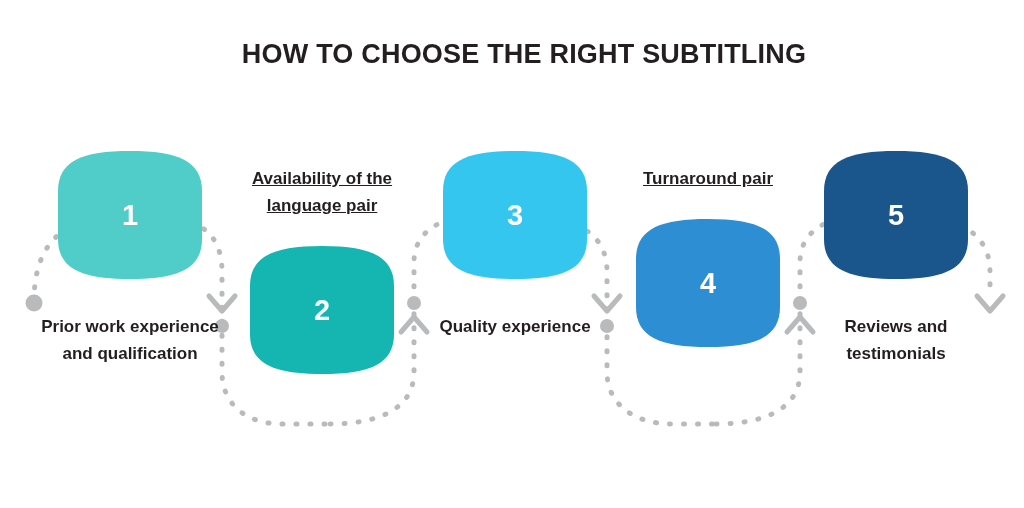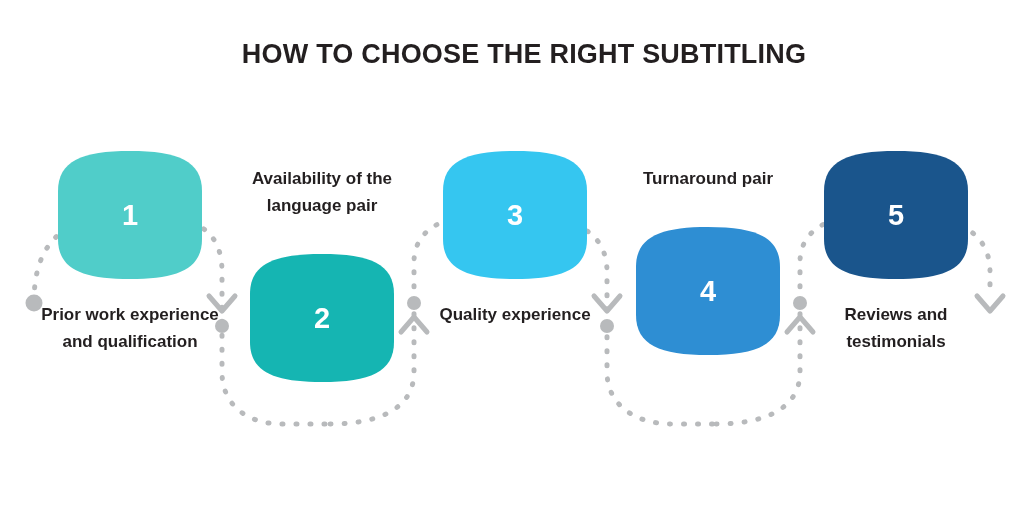--- a/index.html
+++ b/index.html
@@ -87,26 +87,27 @@
   }
   .step-label {
     width: 190px;
     text-align: center;
     font-size: 17px;
     font-weight: bold;
     line-height: 27px;
     color: #231f20;
   }
   .step.up .step-label {
-    margin-top: 21px;
+    margin-top: 33px;
     text-align: center;
   }
   .step.down .step-label {
-    margin-bottom: 34px;
+    margin-bottom: 26px;
     order: -1;
+    text-decoration: underline;
   }
 </style>
 </head>
 <body>
 
 <div class="infographic">
 
   <div class="title">
     <span class="title-line">HOW TO CHOOSE THE RIGHT SUBTITLING</span>
   </div>

